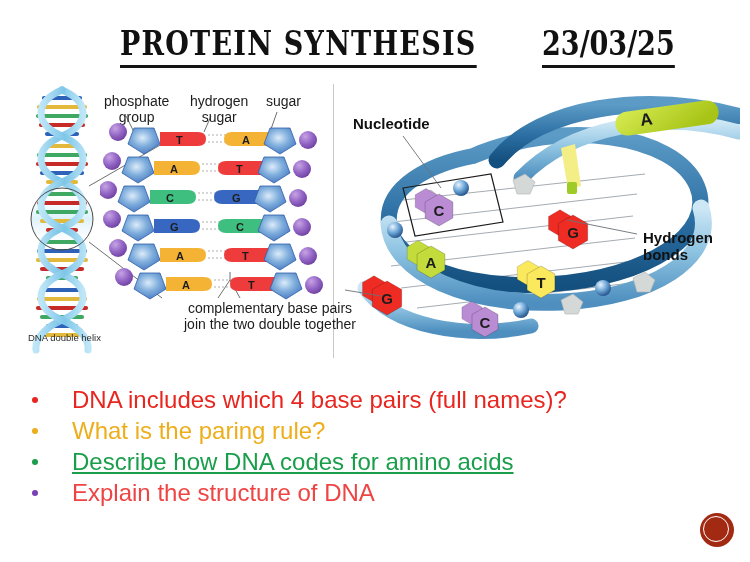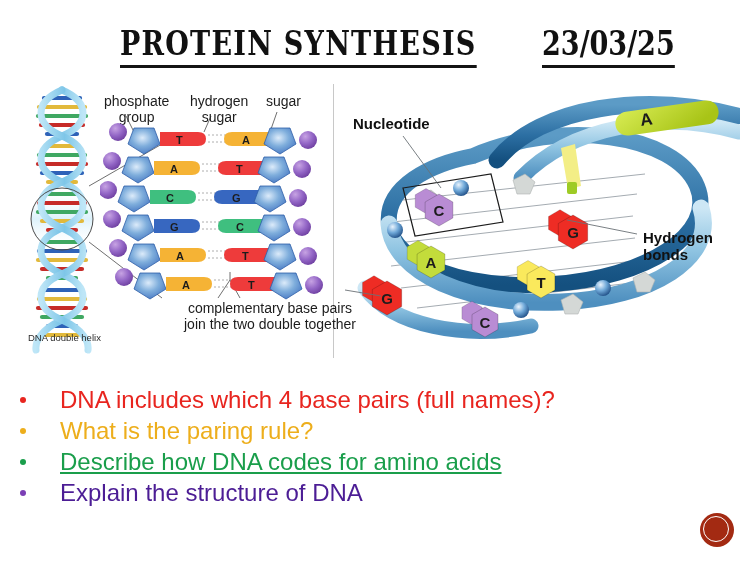--- a/index.html
+++ b/index.html
@@ -120,21 +120,21 @@
     color: #111111;
     line-height: 1.12;
     white-space: nowrap;
   }
   #label-nucleotide { left: 8px; top: 34px; }
   #label-hbonds     { left: 298px; top: 148px; }
 
   
   #question-list {
     position: absolute;
-    left: 0; top: 384px;
+    left: 12px; top: 384px;
     width: 664px;
   }
   .bullet-row {
     position: relative;
     height: 31px;
     display: flex;
     align-items: center;
   }
   .bullet-dot {
     position: absolute;
@@ -474,17 +474,17 @@
     <div class="bullet-row">
       <span class="bullet-dot" style="background: rgb(237, 174, 28);"></span>
       <span class="bullet-text" style="color: rgb(237, 174, 28);">What is the paring rule?</span>
     </div>
     <div class="bullet-row">
       <span class="bullet-dot" style="background: rgb(26, 158, 75);"></span>
       <span class="bullet-text" style="color: rgb(26, 158, 75); text-decoration: underline;">Describe how DNA codes for amino acids</span>
     </div>
     <div class="bullet-row">
       <span class="bullet-dot" style="background: rgb(123, 63, 181);"></span>
-      <span class="bullet-text" style="color: #4c1d95;">Explain the structure of DNA</span>
+      <span class="bullet-text" style="color: #ef4444;">Explain the structure of DNA</span>
     </div>
   </div>
 
 <div id="corner-badge"></div>
 
 </body></html>

